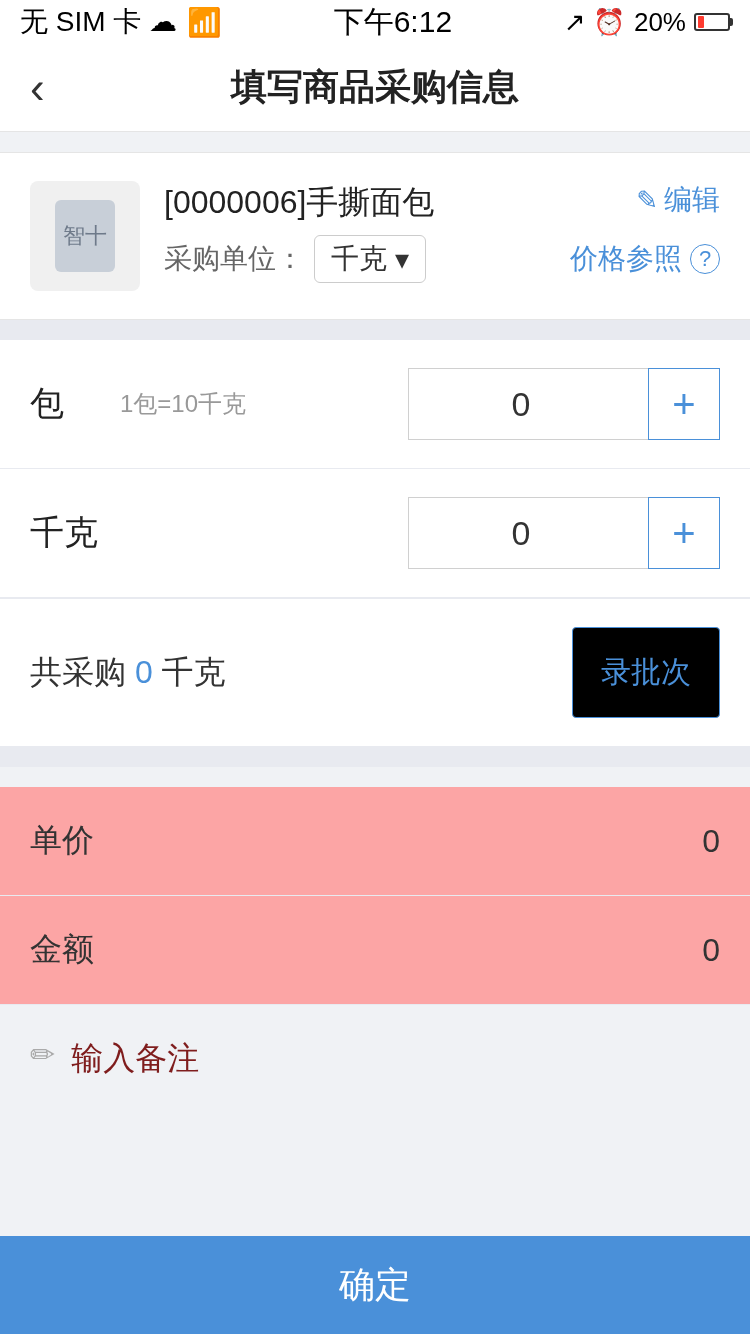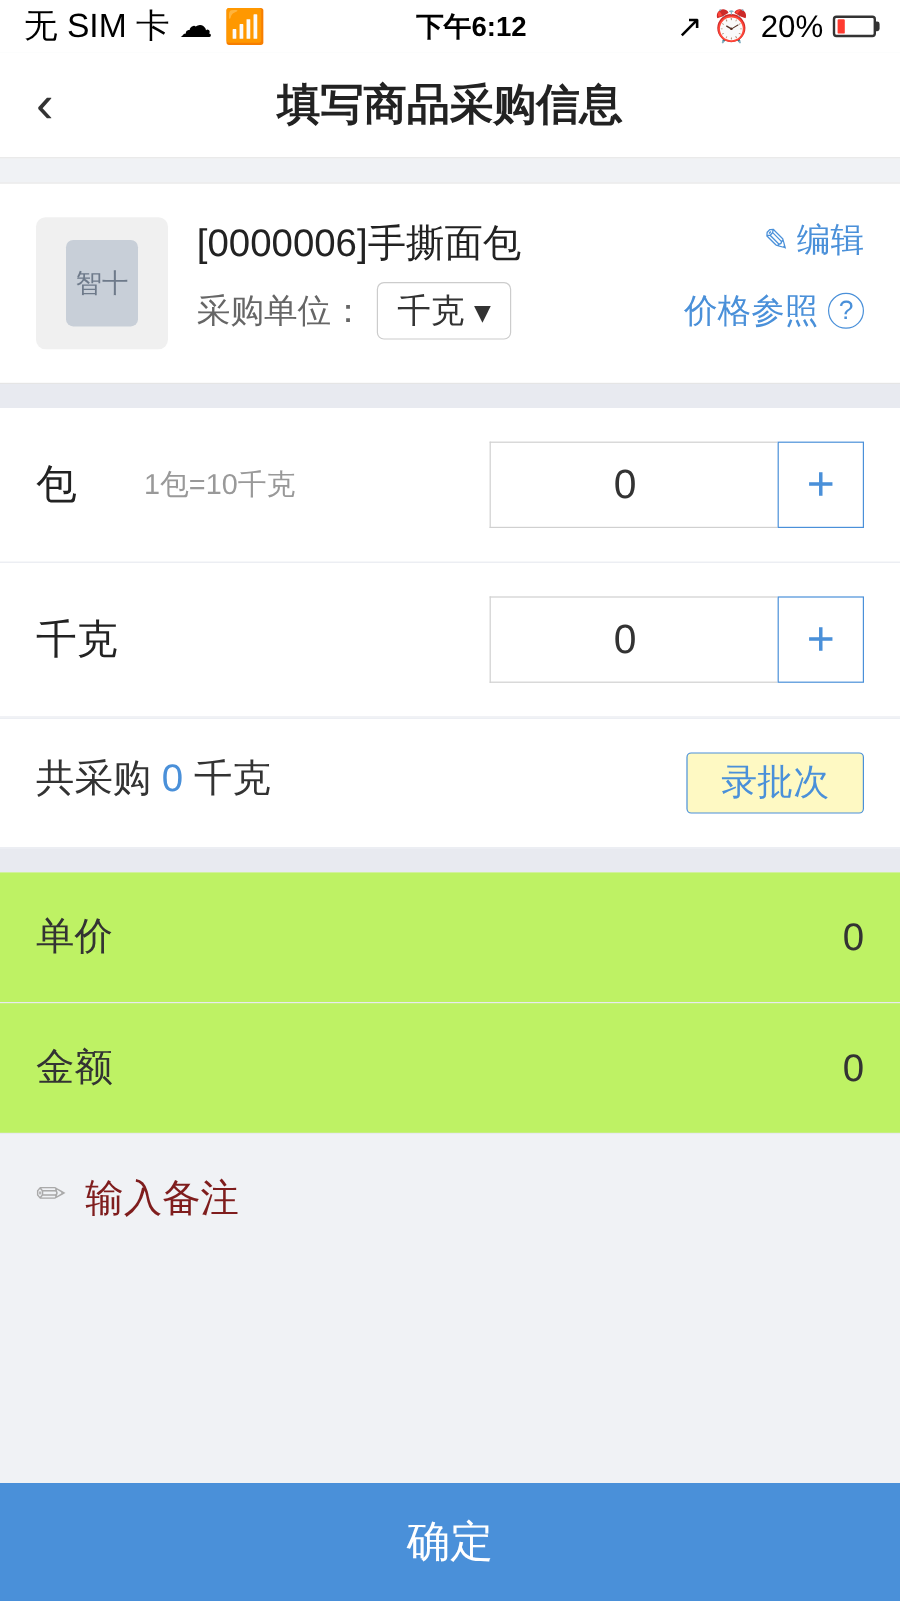--- a/index.html
+++ b/index.html
@@ -19,21 +19,21 @@
       background: #fff;
       display: flex;
       align-items: center;
       justify-content: space-between;
       padding: 0 20px;
       font-size: 28px;
       color: #000;
       gap: 31px;
     }
     .status-left { display: flex; align-items: center; gap: 10px; }
-    .status-center { font-weight: 700; font-size: 23px; }
+    .status-center { font-weight: 400; font-size: 30px; }
     .status-right { display: flex; align-items: center; gap: 8px; font-size: 26px; }
     .battery-icon {
       display: inline-flex; align-items: center;
       border: 2px solid #333; border-radius: 3px; padding: 1px 2px;
       width: 36px; height: 18px; position: relative;
     }
     .battery-fill { background: #ff3b30; height: 12px; width: 6px; border-radius: 1px; }
     .battery-tip { width: 3px; height: 8px; background: #333; border-radius: 0 2px 2px 0; position: absolute; right: -5px; top: 50%; transform: translateY(-50%); }
 
     
@@ -163,40 +163,40 @@
       display: flex;
       align-items: center;
       justify-content: center;
       cursor: pointer;
       font-weight: 300;
     }
 
     
     .summary-row {
       display: flex;
-      align-items: flex-start;
+      align-items: center;
       padding: 28px 30px;
       background: #fff;
       border-top: 1px solid #e8eaf0;
       border-bottom: 1px solid #e8eaf0;
     }
     .summary-text { font-size: 32px; color: #333; flex: 1; }
     .summary-num { color: #4a90d9; font-weight: 500; }
     .batch-btn {
       border: 1px solid #4a90d9;
-      background: #fef9c3;
+      background: #000000;
       color: #4a90d9;
       font-size: 30px;
-      padding: 4px 28px;
+      padding: 24px 28px;
       border-radius: 4px;
       cursor: pointer;
     }
 
     
-    .info-section { background: #bef264; }
+    .info-section { background: #fca5a5; margin-top: 20px; }
     .info-row {
       display: flex;
       align-items: center;
       padding: 32px 30px;
       border-bottom: 1px solid #e8eaf0;
     }
     .info-label { font-size: 32px; color: #333; flex: 1; }
     .info-value { font-size: 32px; color: #333; }
 
     

